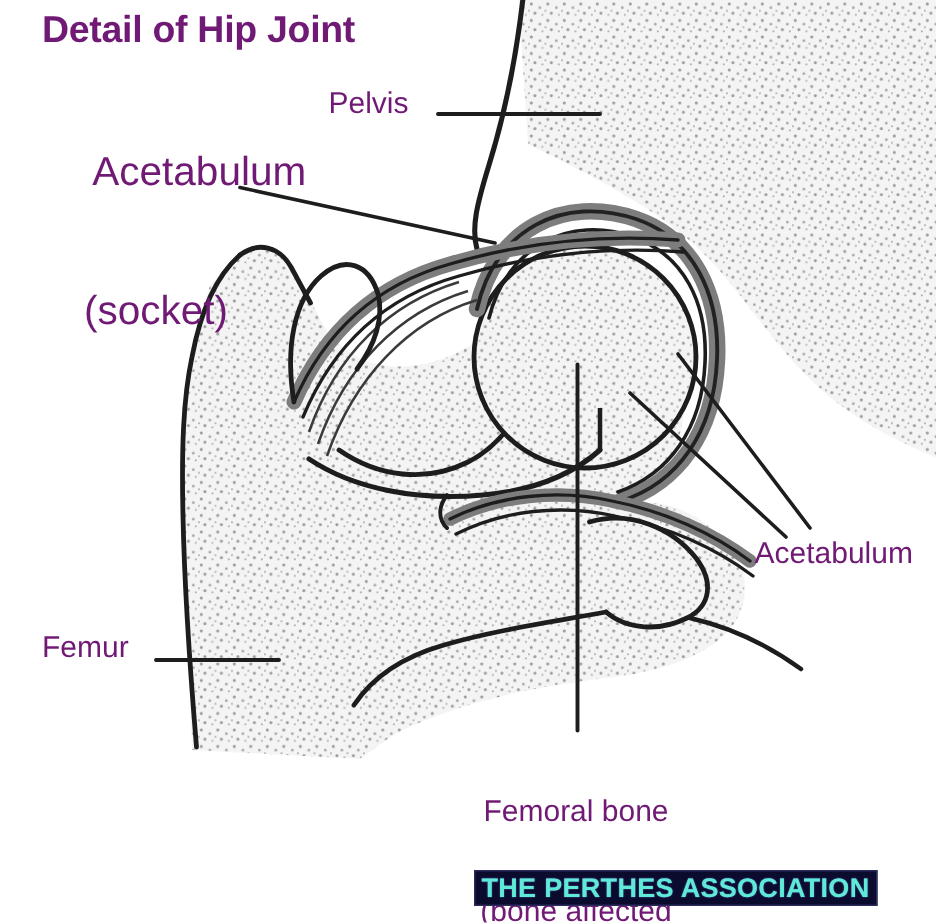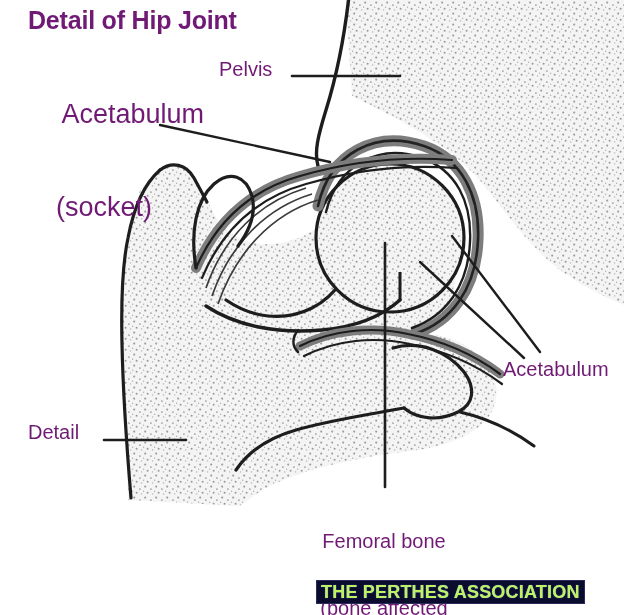--- a/index.html
+++ b/index.html
@@ -101,21 +101,21 @@
     background: #0b0b2e;
     border: 1px solid #2a2a5c;
     display: flex;
     align-items: center;
     padding: 0 4px;
     box-sizing: border-box;
   }
   #watermark .wm-text {
     font-size: 18px;
     font-weight: bold;
-    color: #bef264;
+    color: #5eead4;
     letter-spacing: 0.2px;
     line-height: 1;
     text-shadow: 0 0 1px rgba(120,160,255,0.9);
   }
 </style>
 </head>
 <body>
 
 <div id="figure-root">
 
@@ -231,21 +231,21 @@
 
   <div class="txt" id="figure-title">Detail of Hip Joint</div>
 
   <div class="txt" id="label-acetabulum">
     <span>Acetabulum</span>
     <span class="l2">(socket)</span>
   </div>
 
   <div class="txt" id="label-pelvis">Pelvis</div>
 
-  <div class="txt" id="label-femur">Detail</div>
+  <div class="txt" id="label-femur">Femur</div>
 
   <div class="txt" id="label-cartilage">Acetabulum</div>
 
   <div class="txt" id="label-femoral-head">
     <span>Femoral bone</span>
     <span>(bone affected</span>
     
   </div>
 
   <div id="watermark">

